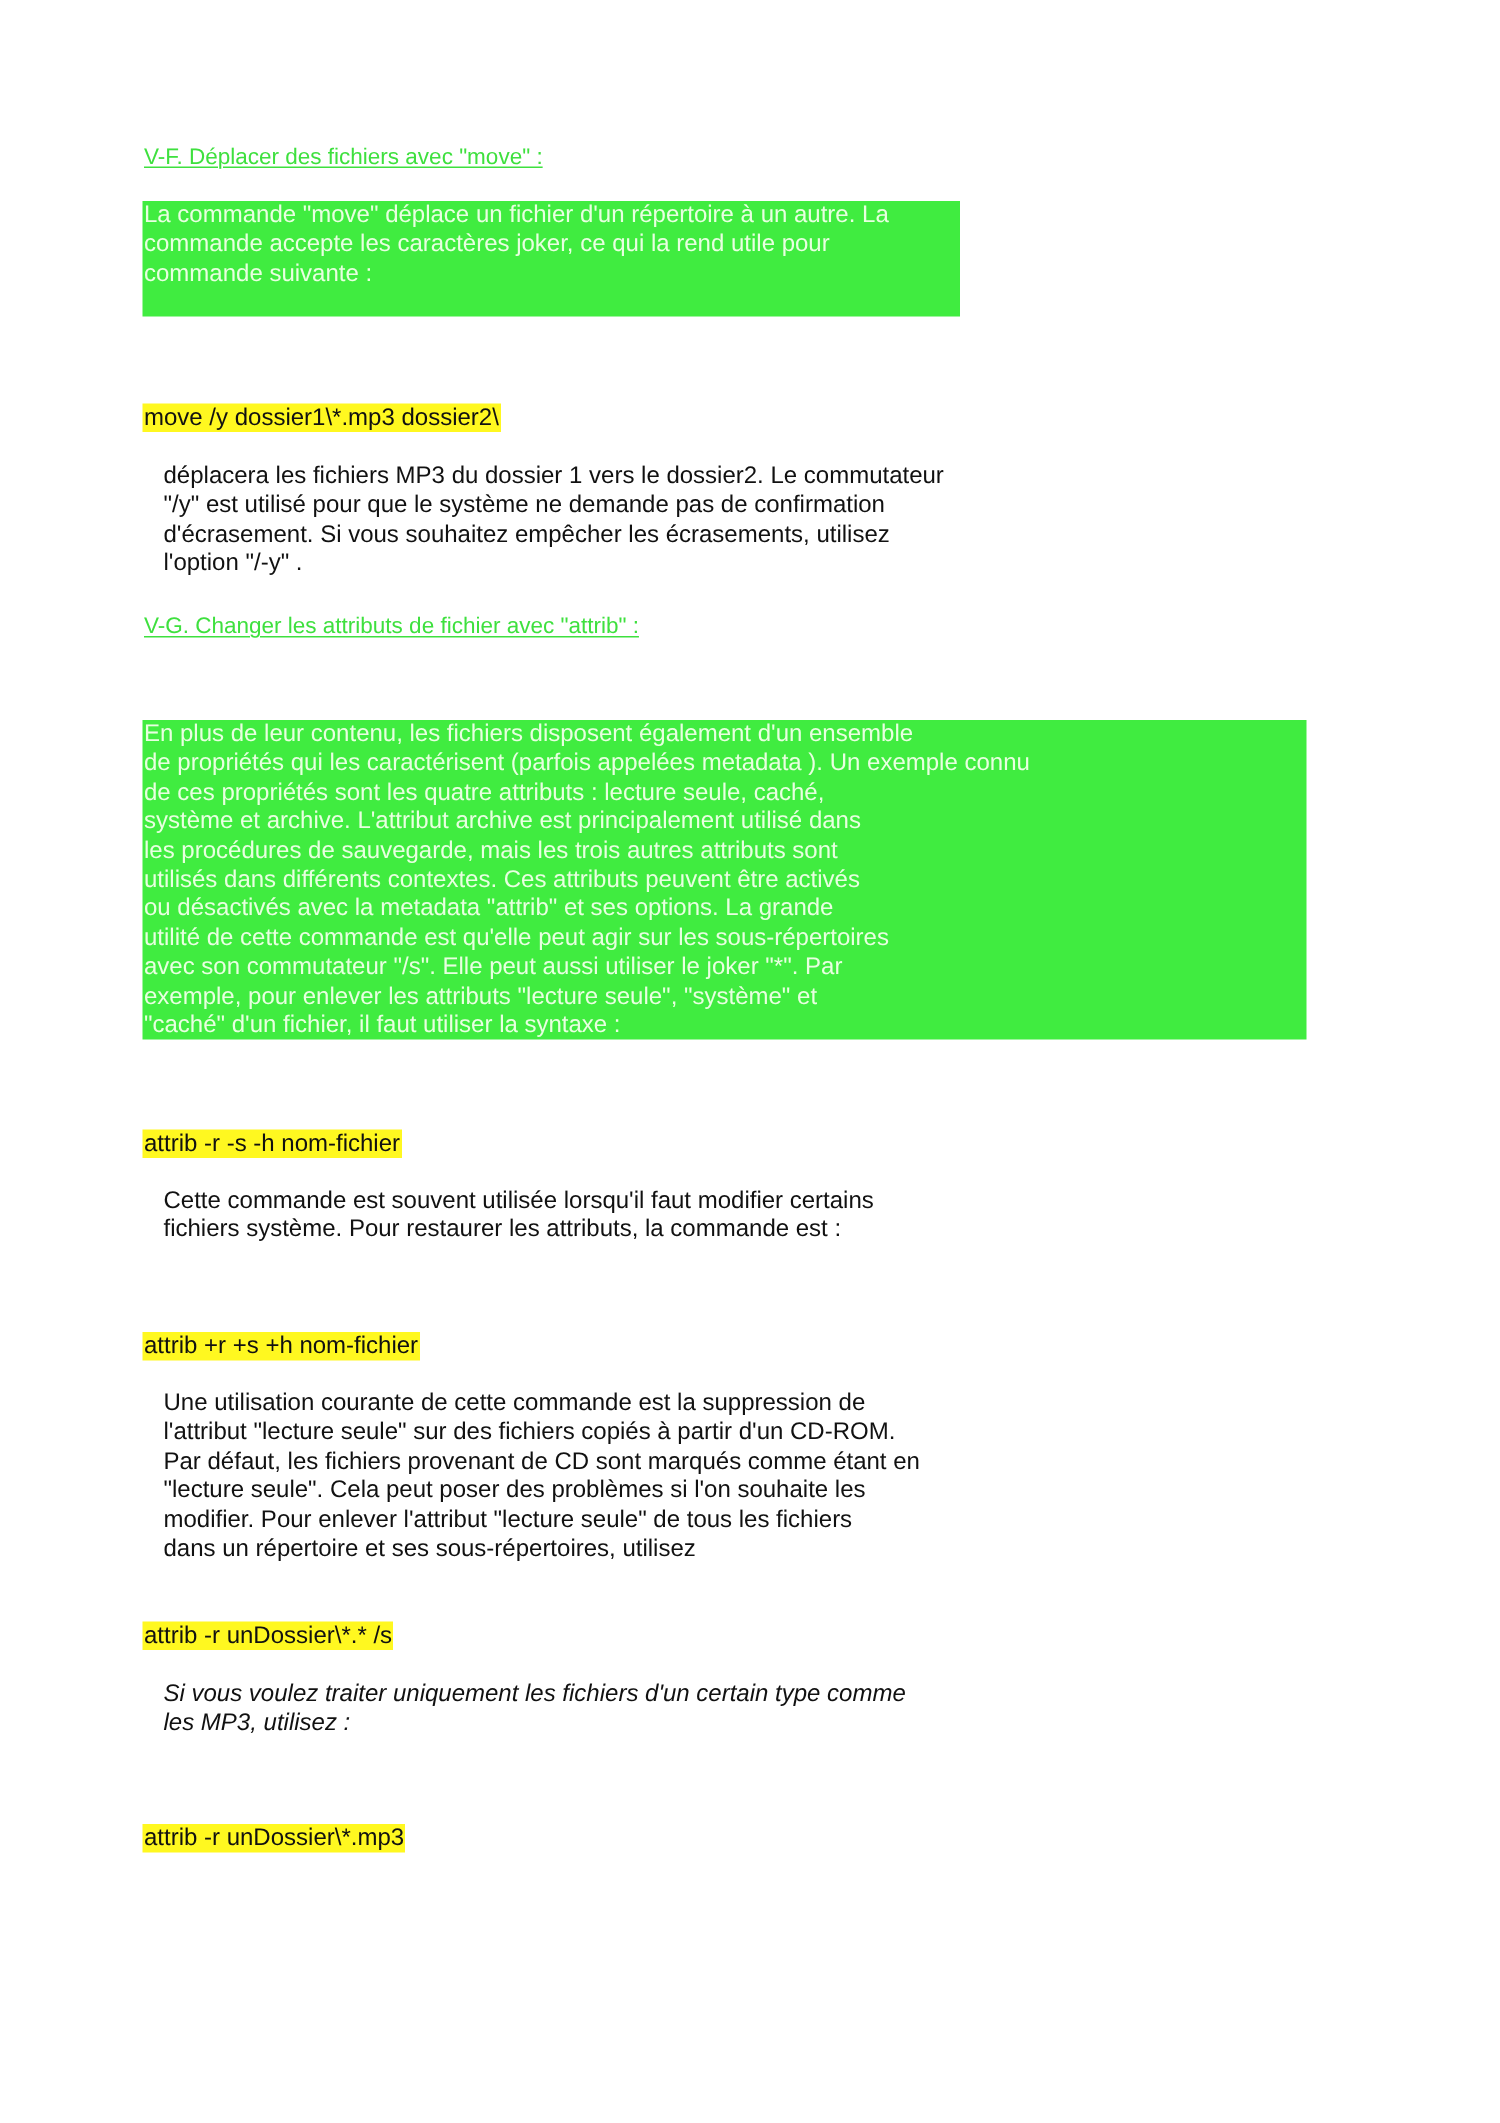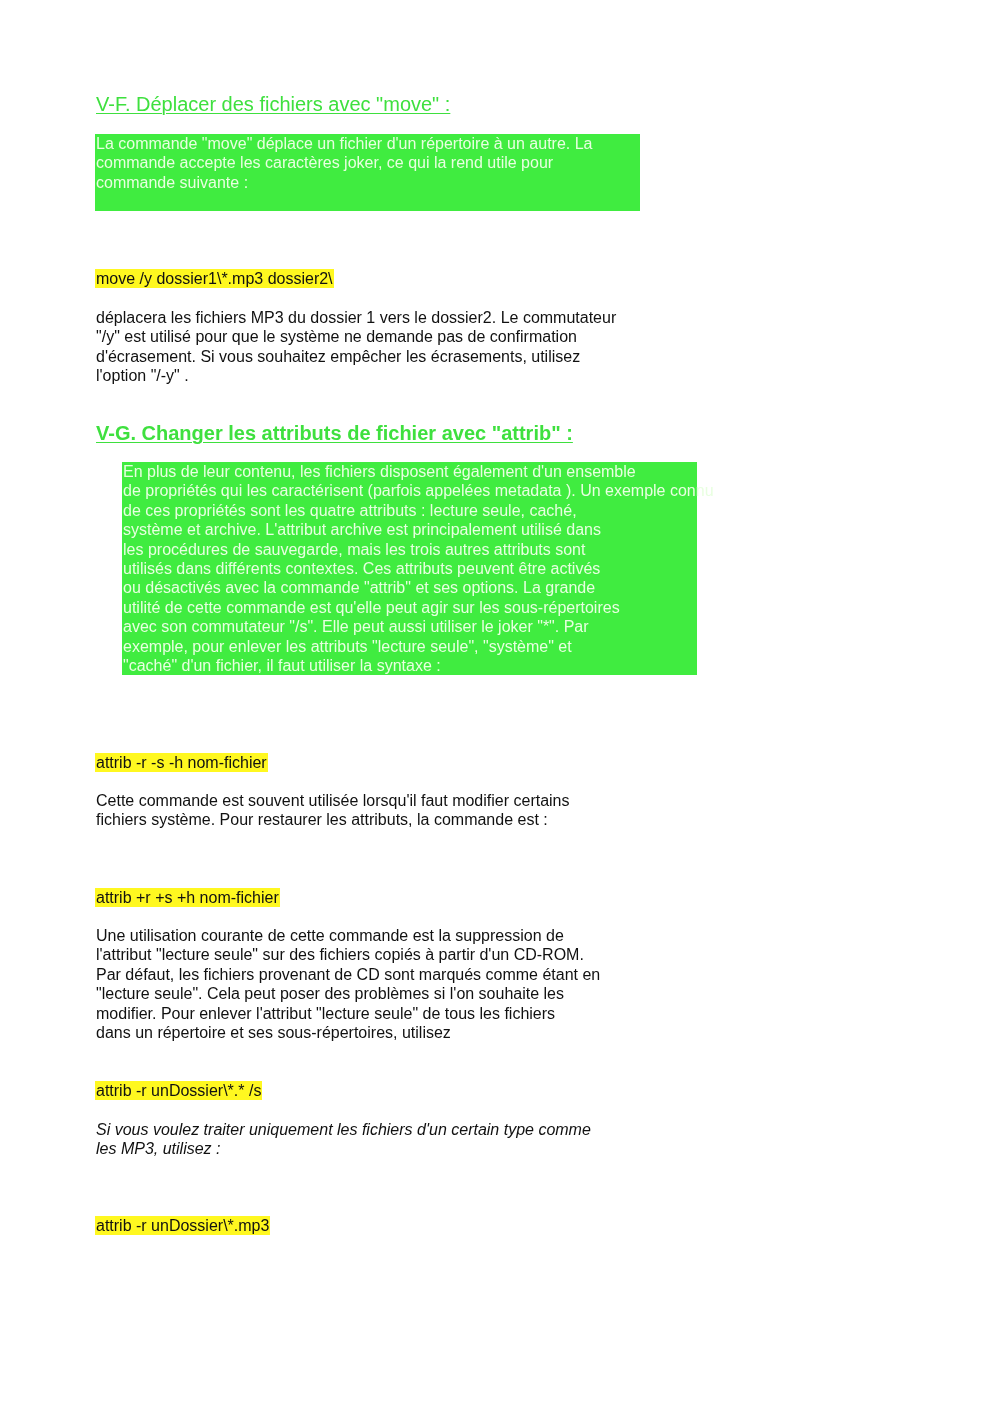--- a/index.html
+++ b/index.html
@@ -16,21 +16,21 @@
       color: #111111;
       overflow: hidden;
     }
     .abs { position: absolute; }
     .heading {
       left: 96px;
       color: #3ee03e;
       text-decoration: underline;
       text-decoration-thickness: 1px;
       text-underline-offset: 2px;
-      font-size: 20px;
+      font-size: 15px;
       line-height: 19.4px;
       white-space: nowrap;
     }
     .green-block {
       left: 95px;
       background: #40ec40;
       color: #e8ffe0;
       font-size: 16px;
       line-height: 19.4px;
       padding: 0 1px;
@@ -51,20 +51,21 @@
     }
     .para {
       left: 96px;
       color: #111111;
       font-size: 16px;
       line-height: 19.4px;
     }
     .para .line {
       display: block;
       white-space: nowrap;
+      margin-left: 13px;
     }
   </style>
 </head>
 <body>
 
 <div class="abs heading" style="top:95px;">V-F. Déplacer des fichiers avec "move" :</div>
 
 <div class="abs green-block" style="top:134px; width:545px; height:77px;">
   <span class="line">La commande "move" déplace un fichier d'un répertoire à un autre. La</span>
   <span class="line">commande accepte les caractères joker, ce qui la rend utile pour</span>
@@ -73,30 +74,30 @@
 
 <div class="abs cmd" style="top:269px;">move /y dossier1\*.mp3 dossier2\</div>
 
 <div class="abs para" style="top:308px;">
   <span class="line">déplacera les fichiers MP3 du dossier 1 vers le dossier2. Le commutateur</span>
   <span class="line">"/y" est utilisé pour que le système ne demande pas de confirmation</span>
   <span class="line">d'écrasement. Si vous souhaitez empêcher les écrasements, utilisez</span>
   <span class="line">l'option "/-y" .</span>
 </div>
 
-<div class="abs heading" style="top:424px;font-weight:bold;">V-G. Changer les attributs de fichier avec "attrib" :</div>
+<div class="abs heading" style="top:408px;">V-G. Changer les attributs de fichier avec "attrib" :</div>
 
-<div class="abs green-block" style="top:462px; width:575px; height:213px;margin-left:27px;">
+<div class="abs green-block" style="top:480px; width:776px; height:213px;">
   <span class="line">En plus de leur contenu, les fichiers disposent également d'un ensemble</span>
   <span class="line">de propriétés qui les caractérisent (parfois appelées metadata ). Un exemple connu</span>
   <span class="line">de ces propriétés sont les quatre attributs : lecture seule, caché,</span>
   <span class="line">système et archive. L'attribut archive est principalement utilisé dans</span>
   <span class="line">les procédures de sauvegarde, mais les trois autres attributs sont</span>
   <span class="line">utilisés dans différents contextes. Ces attributs peuvent être activés</span>
-  <span class="line">ou désactivés avec la commande "attrib" et ses options. La grande</span>
+  <span class="line">ou désactivés avec la metadata "attrib" et ses options. La grande</span>
   <span class="line">utilité de cette commande est qu'elle peut agir sur les sous-répertoires</span>
   <span class="line">avec son commutateur "/s". Elle peut aussi utiliser le joker "*". Par</span>
   <span class="line">exemple, pour enlever les attributs "lecture seule", "système" et</span>
   <span class="line">"caché" d'un fichier, il faut utiliser la syntaxe :</span>
 </div>
 
 <div class="abs cmd" style="top:753px;">attrib -r -s -h nom-fichier</div>
 
 <div class="abs para" style="top:791px;">
   <span class="line">Cette commande est souvent utilisée lorsqu'il faut modifier certains</span>

